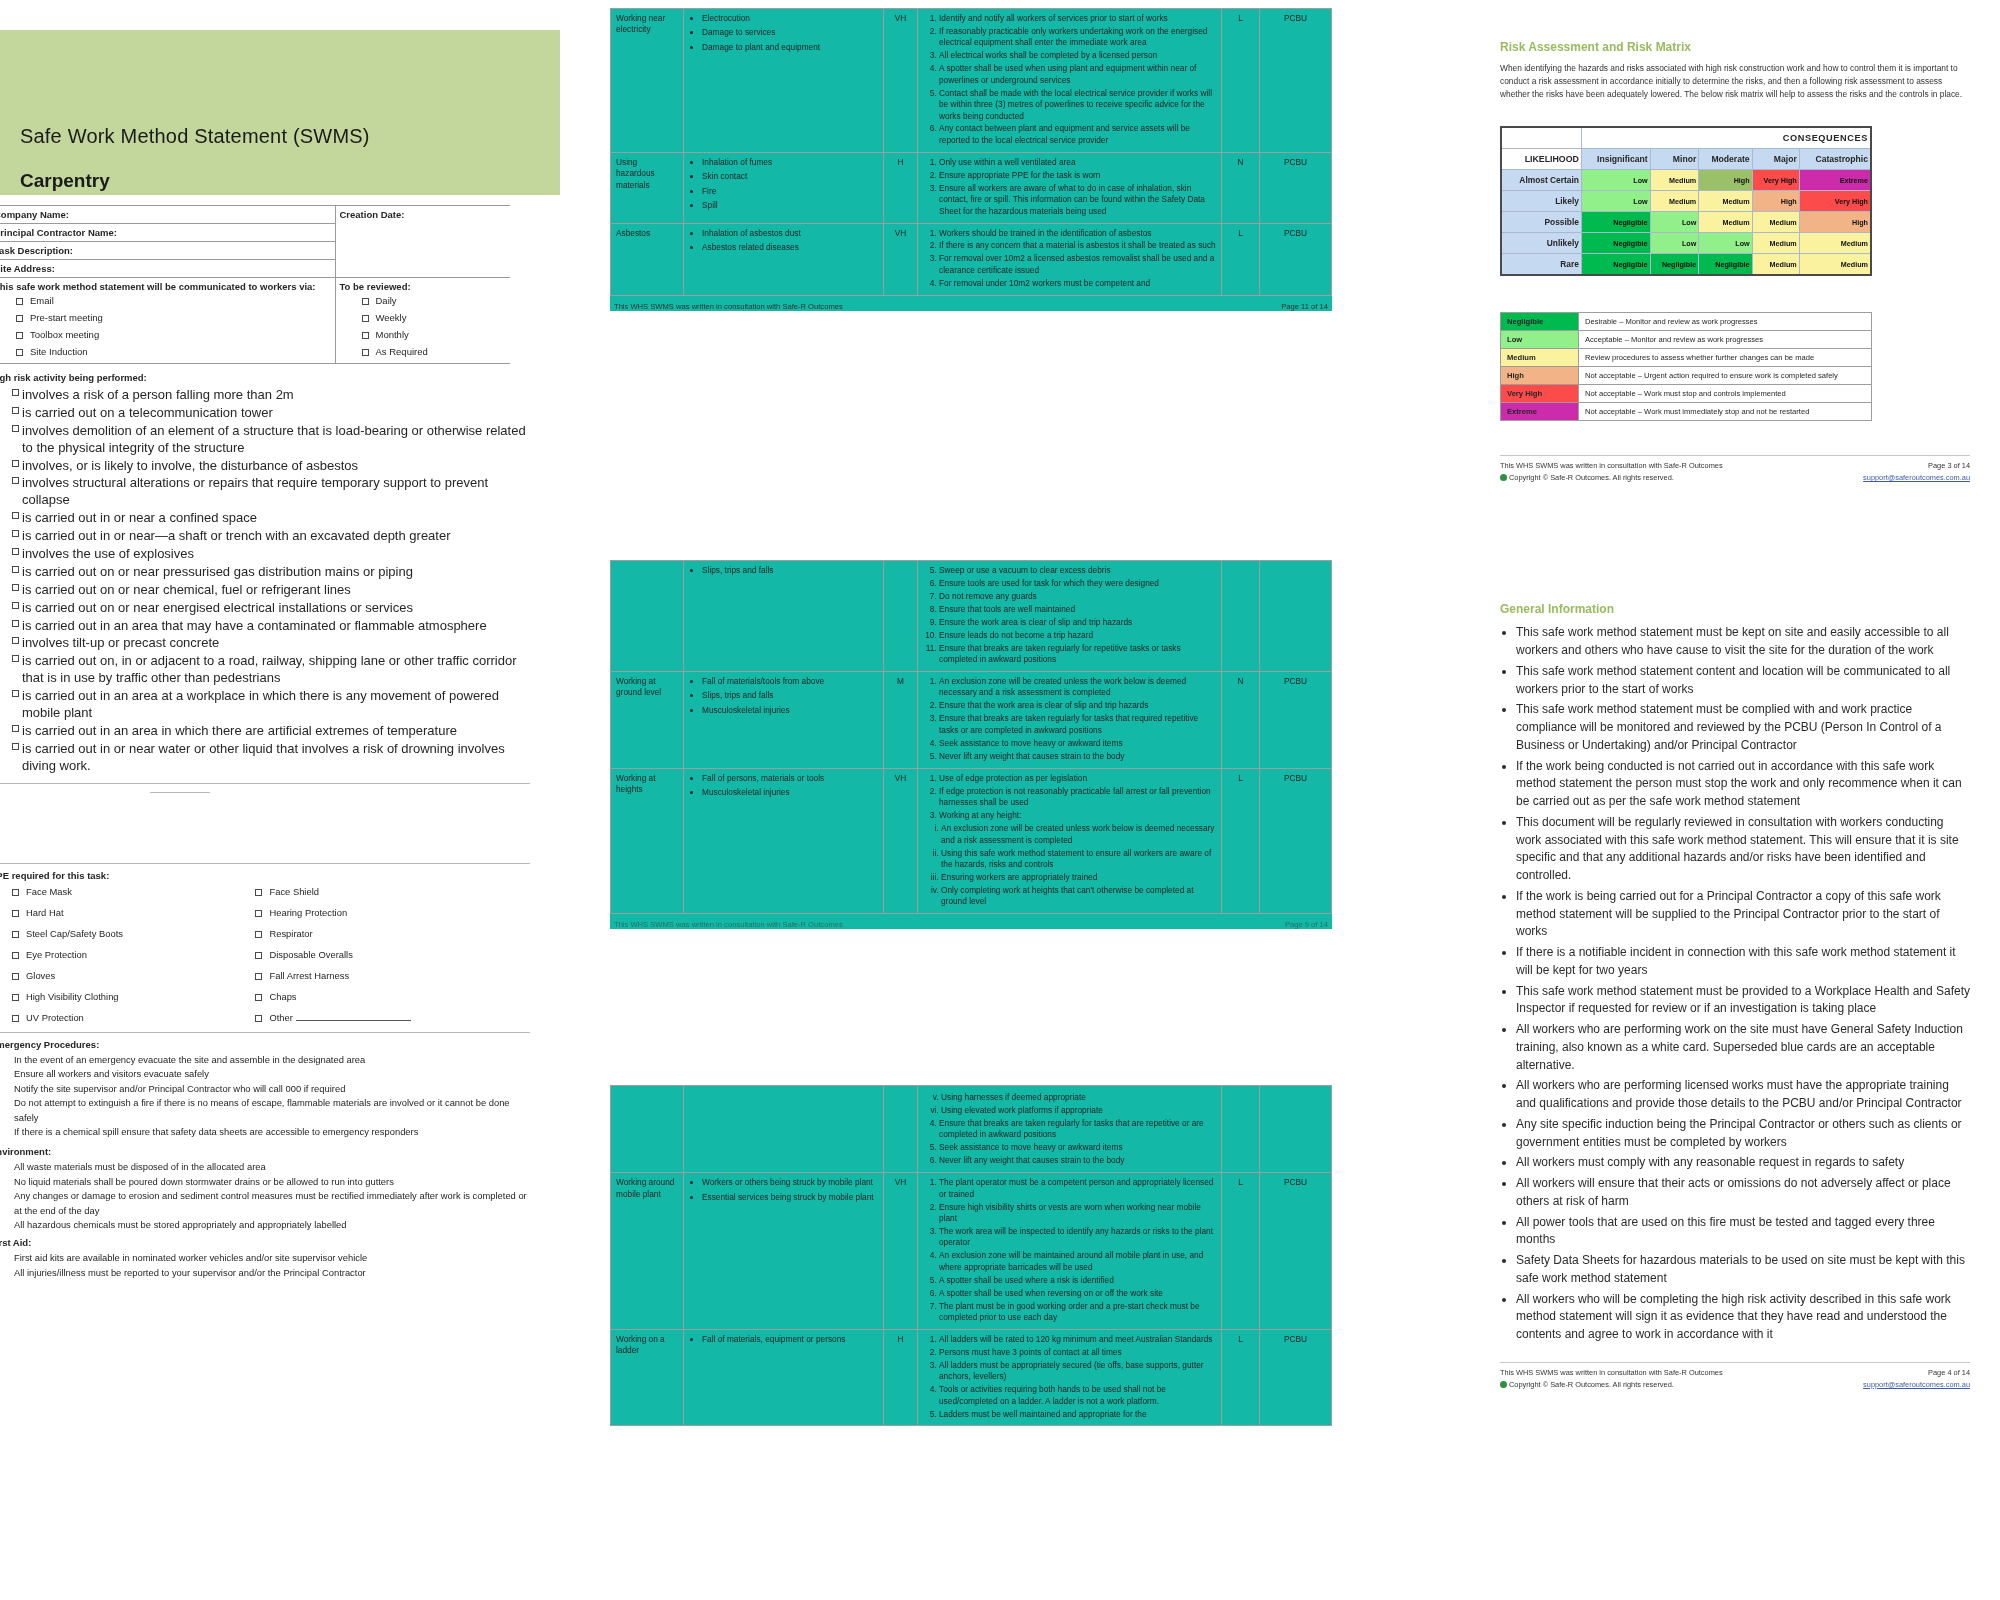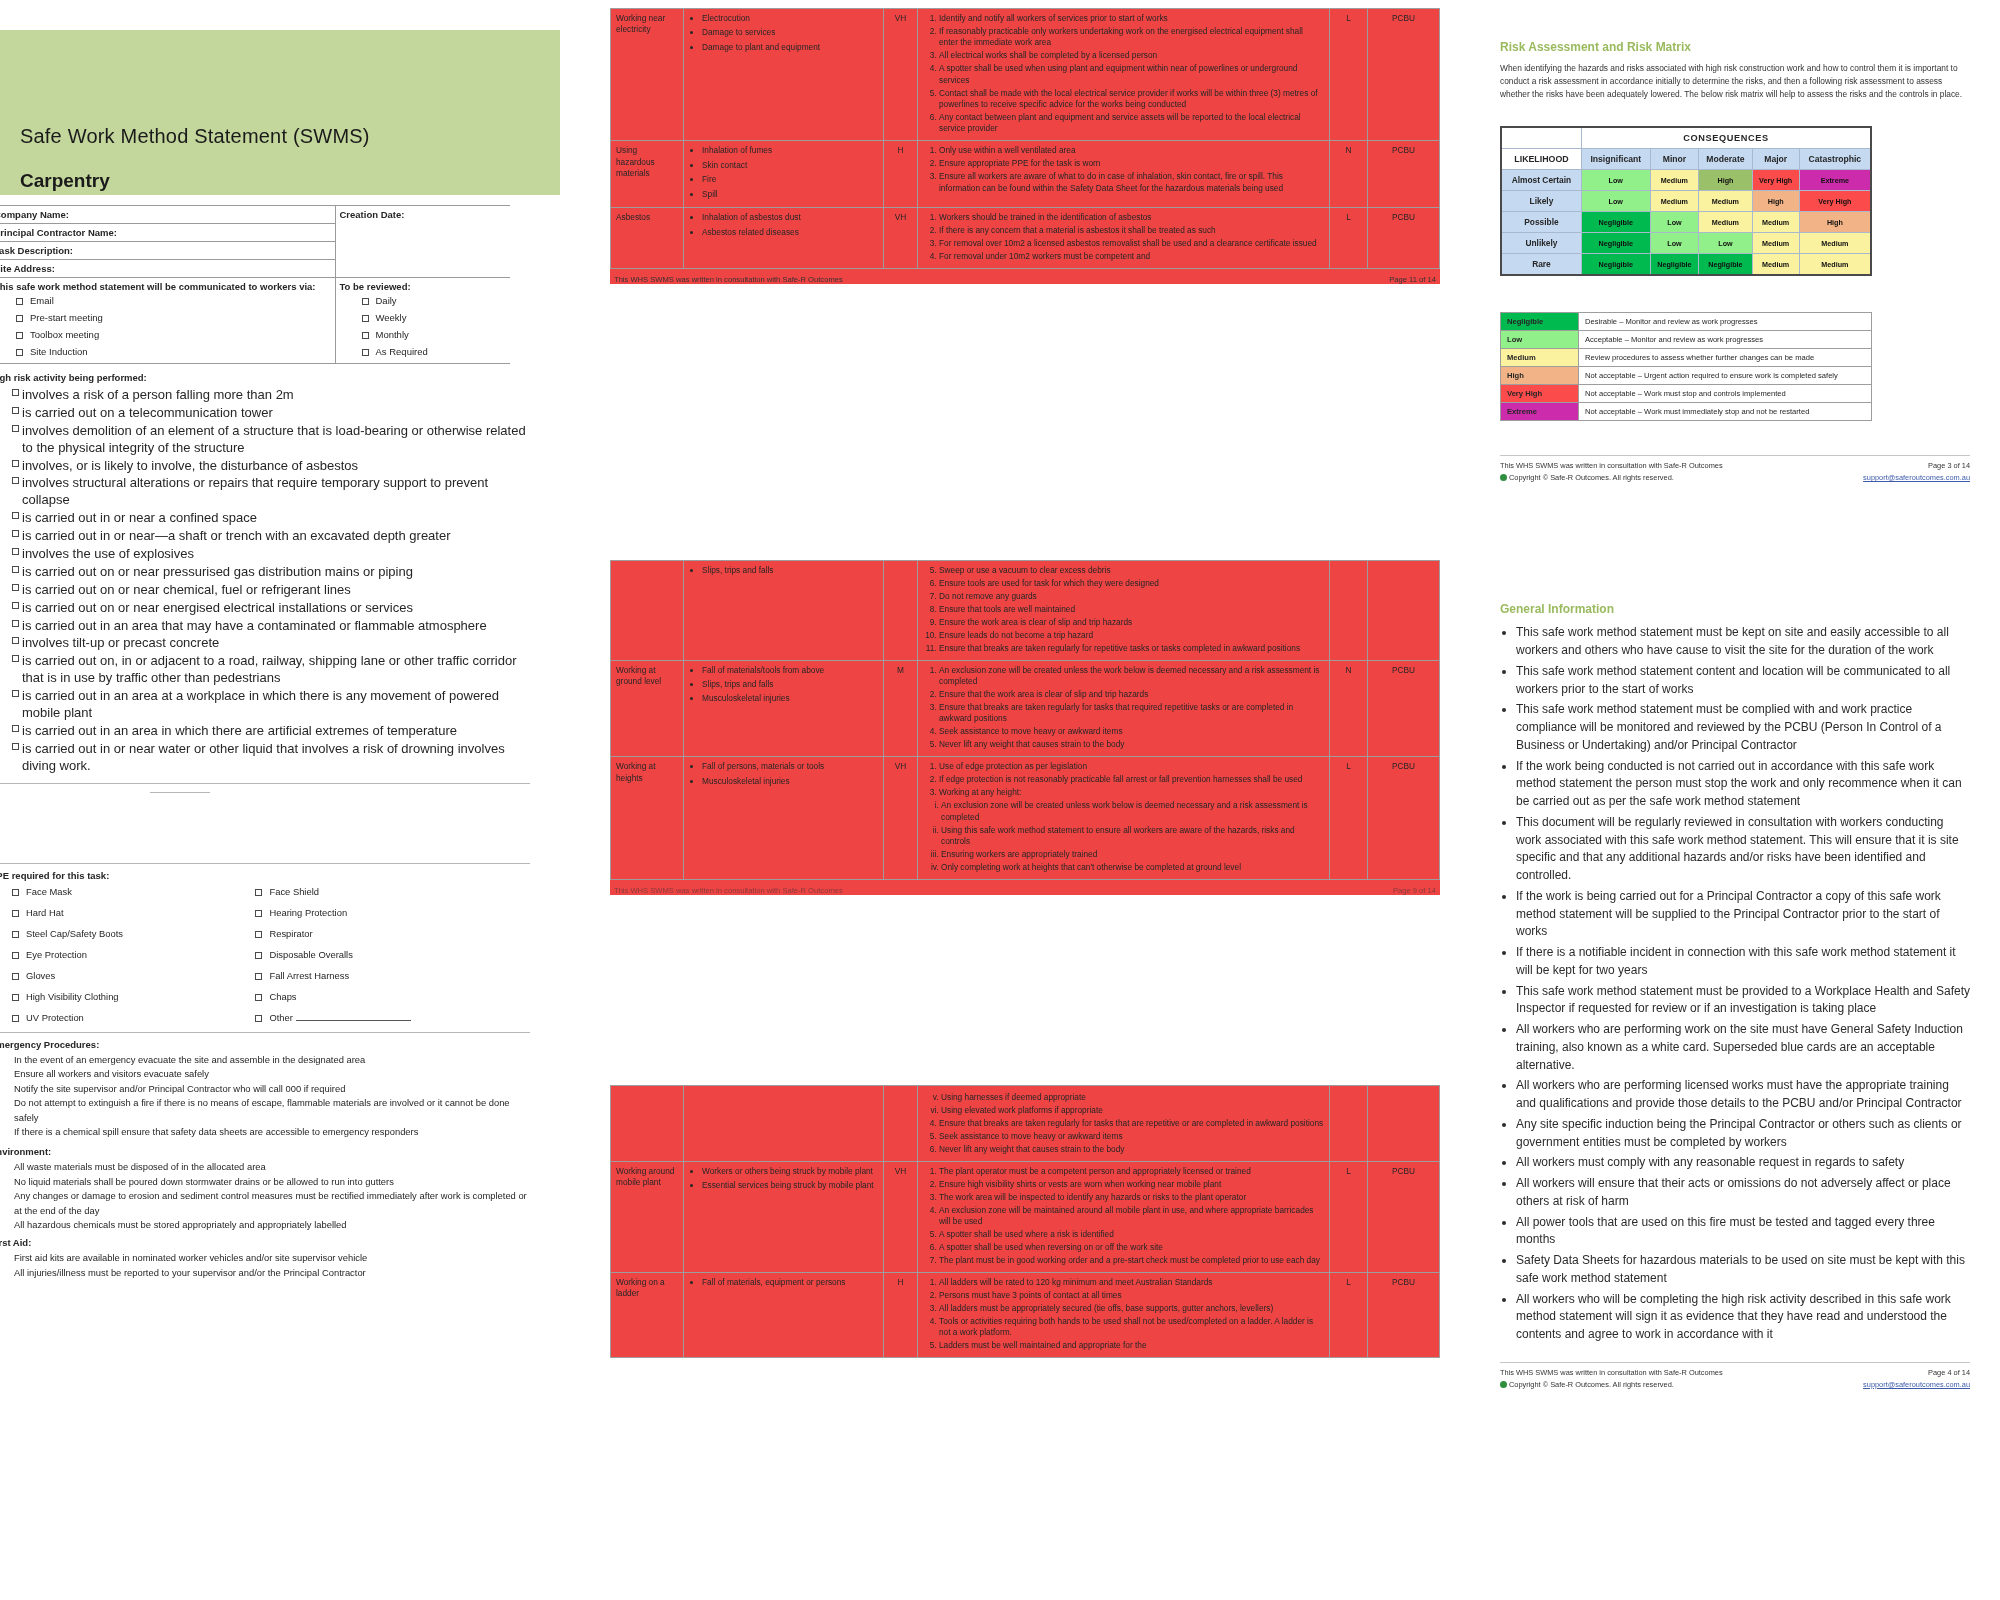--- a/index.html
+++ b/index.html
@@ -45,21 +45,21 @@
   .ppe-grid { display:flex; padding-left:22px; }
   .ppe-col { width:47%; }
   .ppe-item { font-size:9.4px; padding:5px 0; }
   .ul-blank { border-bottom:1px solid #555; display:inline-block; width:115px; }
 
   .proc-head { font-weight:bold; font-size:9.5px; margin-bottom:3px;}
   .proc-list { list-style:none; margin:0; padding:0 0 0 24px;}
   .proc-list li { font-size:9.4px; line-height:1.55; }
 
   
-  .mpage { position:absolute; left:610px; width:830px; background:#ef4444; }
+  .mpage { position:absolute; left:610px; width:722px; background:#14b8a6; }
   table.swms { border-collapse:collapse; width:100%; font-size:8.3px; table-layout:fixed;}
   table.swms td { border:1px solid #9d9d9d; vertical-align:top; padding:4px 5px; line-height:1.38; }
   .c-task { width:73px; }
   .c-haz { width:200px; }
   .c-rr { width:34px; text-align:center; }
   .c-ctl { }
   .c-res { width:38px; text-align:center; }
   .c-pcbu { width:72px; text-align:center; }
   ul.bul { margin:0; padding-left:13px; }
   ul.bul li { margin-bottom:3px; }
@@ -69,21 +69,21 @@
   ol.rom li { margin-bottom:1.5px; }
   .footer-row { display:flex; justify-content:space-between; font-size:7.6px; color:#333; padding:6px 4px 0 4px; }
 
   
   #right-page { position:absolute; left:1450px; top:0; width:560px; height:1600px;}
   .r-inner { padding:40px 40px 0 50px; }
   .r-h1 { color:#9aba5e; font-family:Liberation Sans, sans-serif; font-weight:bold; font-size:12px; margin-bottom:8px;}
   .r-p { font-size:8.4px; line-height:1.52; color:#333; }
 
   table.matrix { border-collapse:collapse; margin-top:26px; font-size:7.9px; width:372px; border:2px solid #4a4a4a;}
-  table.matrix td { border:1px solid #a8b9cf; text-align:center; padding:5px 2px; }
+  table.matrix td { border:1px solid #a8b9cf; text-align:right; padding:5px 2px; }
   td.mx-corner { background:#fff; border:none; font-weight:bold; font-size:8.8px;}
   td.mx-conseq { background:#fff; font-weight:bold; font-size:9.2px; letter-spacing:0.6px; border:none; border-bottom:1px solid #a8b9cf;}
   td.mx-chead { background:#c5d9f1; font-weight:bold; font-size:8.6px; padding:6px 2px;}
   td.mx-rhead { background:#c5d9f1; font-weight:bold; font-size:8.4px; padding:6px 2px;}
   td.cell { font-weight:bold; font-size:7.2px; color:#111; }
   .sw-Negligible { background:#00b94f; }
   .sw-Low { background:#92f08a; }
   .sw-Medium { background:#fbf2a0; }
   .sw-High { background:#f2b486; }
   .sw-VeryHigh { background:#fc4b4b; }

